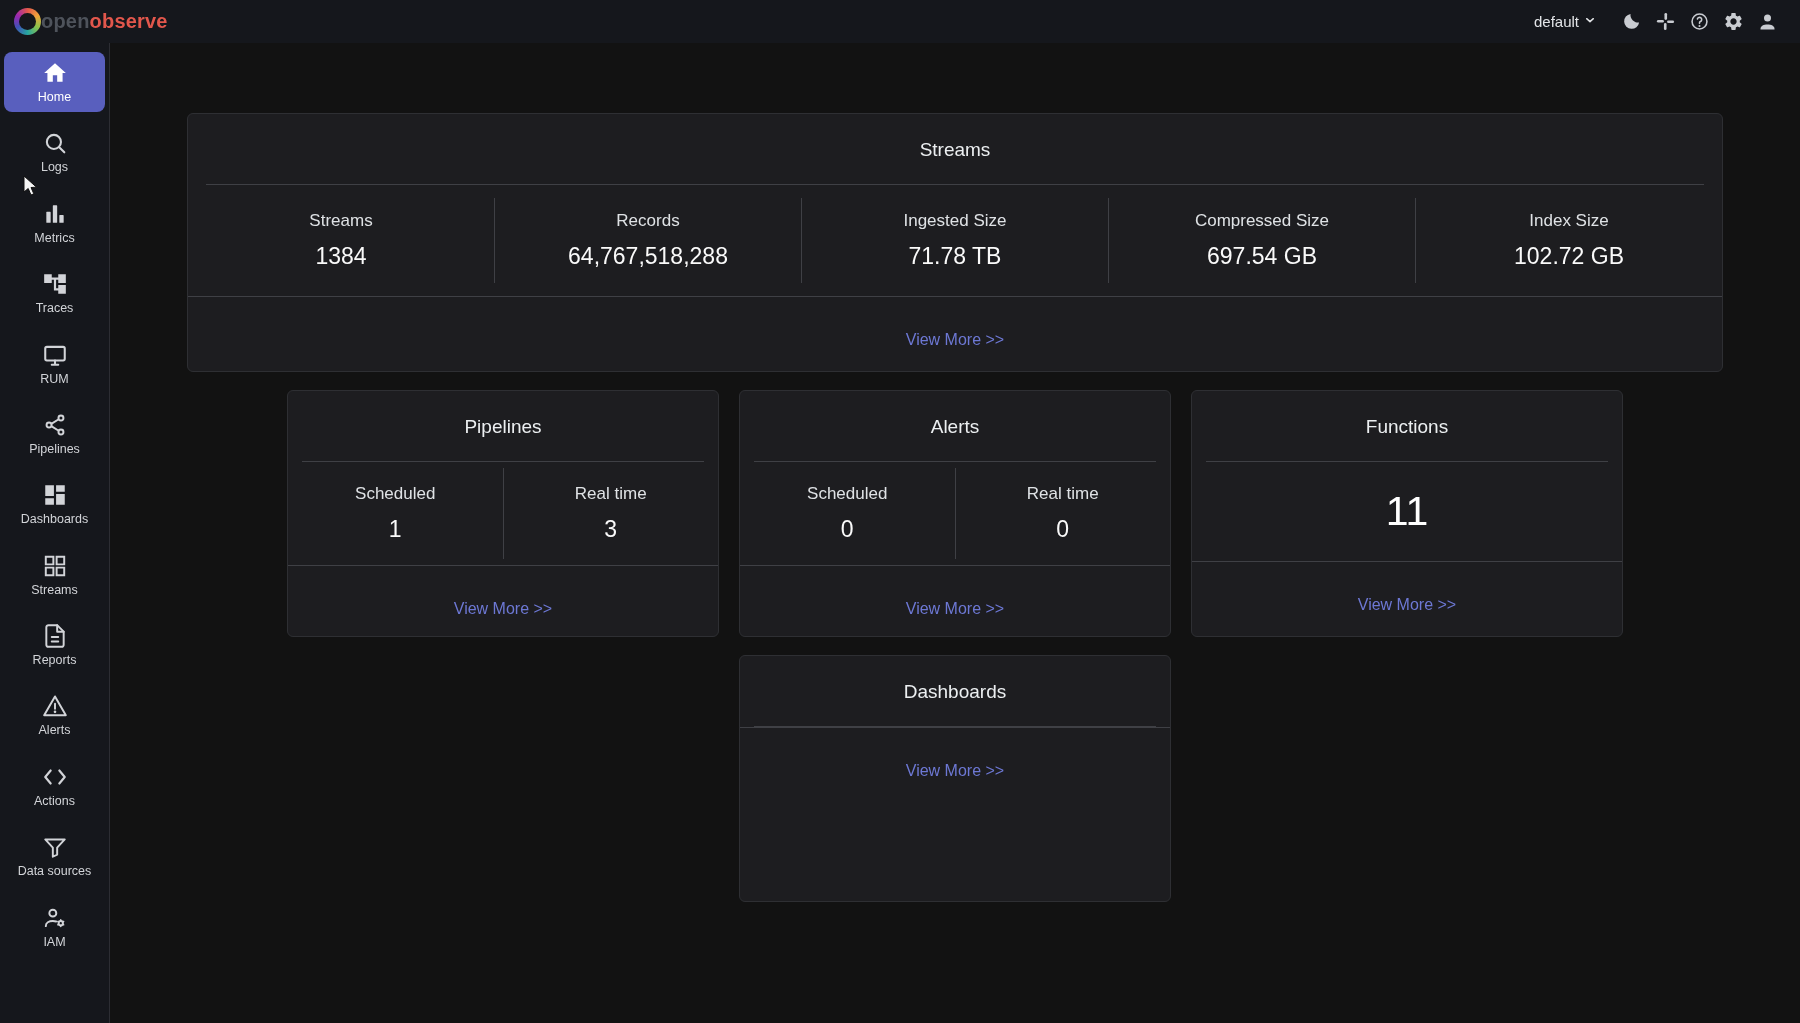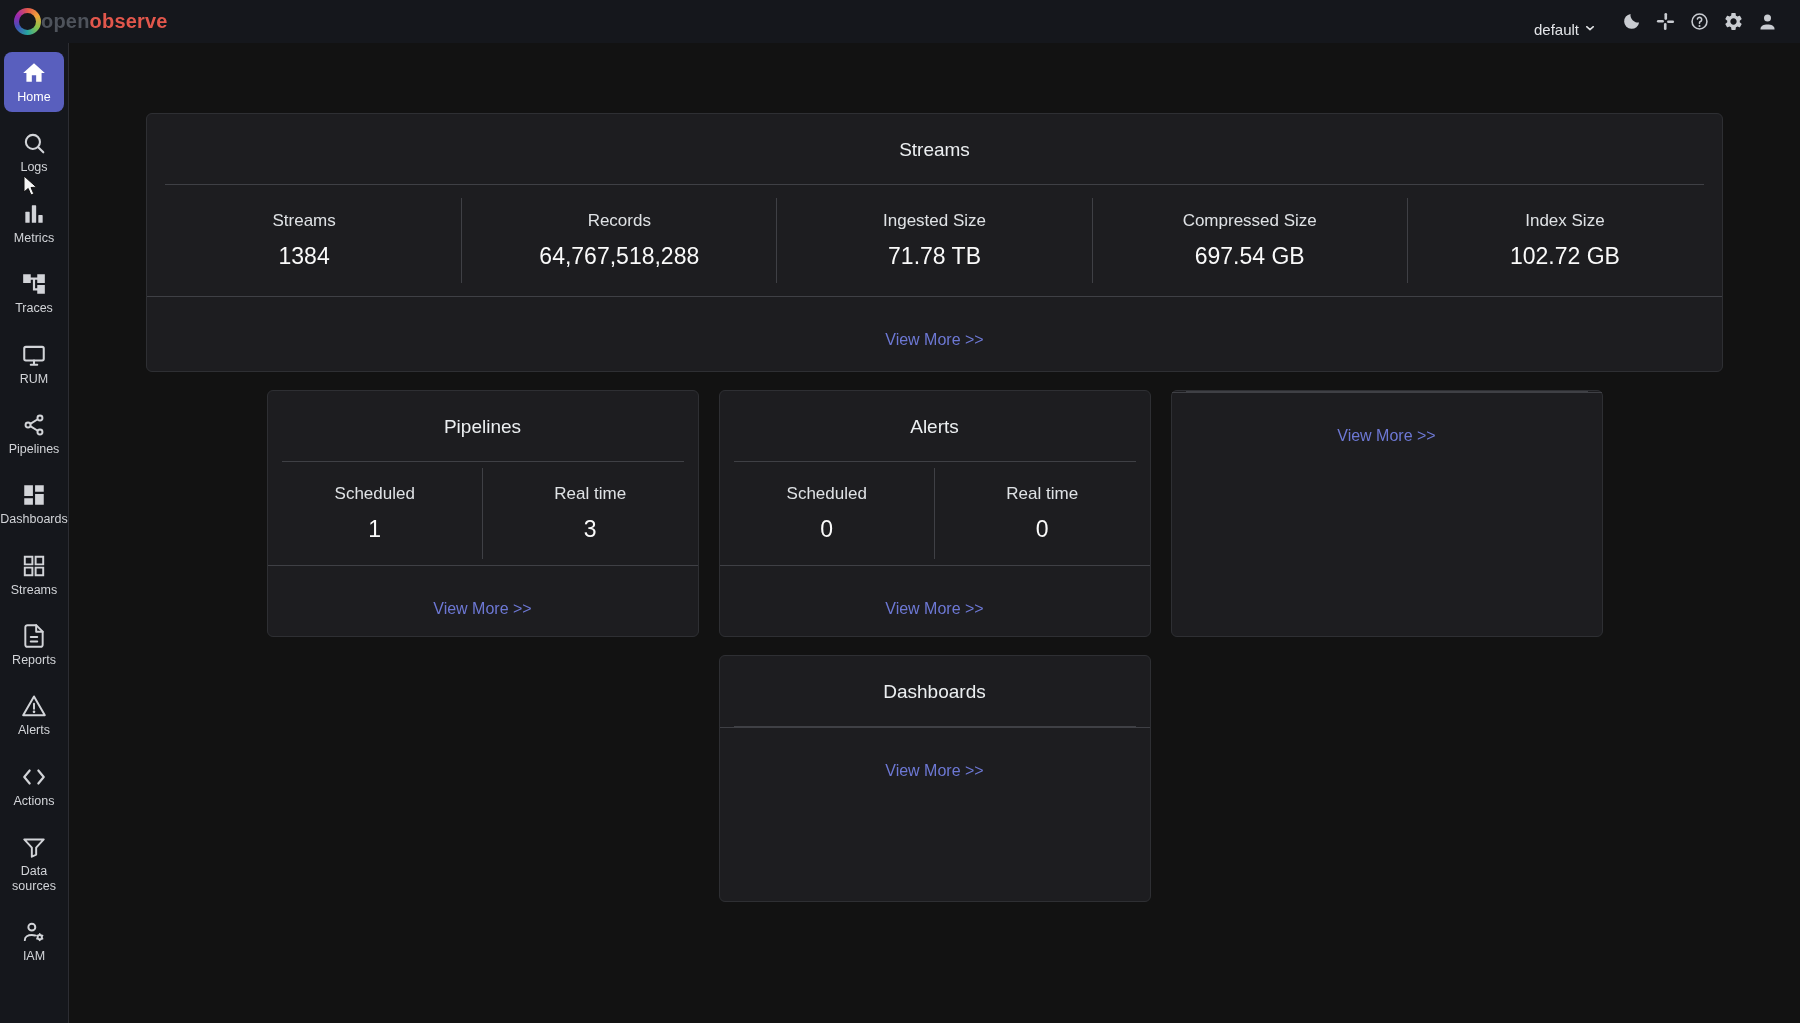--- a/index.html
+++ b/index.html
@@ -13,31 +13,31 @@
   
   .topbar { height:43px; background:#15171c; display:flex; align-items:center;
             justify-content:space-between; padding:0 16px 0 14px; }
   .logo { display:flex; align-items:center; }
   .logo-ring { position:relative; width:27px; height:27px; border-radius:50%;
     background:conic-gradient(#e2574c,#f2a33a,#8bc34a,#27a6a1,#3f51b5,#9c27b0,#e2574c); }
   .logo-ring::after { content:""; position:absolute; inset:5px; border-radius:50%; background:#15171c; }
   .logo-text { font-size:20px; font-weight:700; letter-spacing:.2px; }
   .logo-open { color:#4e535b; }
   .logo-observe { color:#e2574c; }
-  .topbar-right { display:flex; align-items:flex-end; }
+  .topbar-right { display:flex; align-items:center; }
   .org-select { display:flex; align-items:center; gap:3px; color:#e3e5e8;
                 font-size:15px; margin-right:16px; cursor:pointer; }
   .org-select svg { width:16px; height:16px; }
   .tb-icon { width:34px; height:34px; display:flex; align-items:center; justify-content:center;
              color:#c9ccd1; background:none; border:none; cursor:pointer; border-radius:50%; }
   .tb-icon svg { width:21px; height:21px; display:block; }
 
   
   .body-row { display:flex; height:980px; }
-  .sidebar { width:69px; background:#15171c; border-right:1px solid #2c2d33;
+  .sidebar { width:110px; background:#15171c; border-right:1px solid #2c2d33;
              padding-top:9px; display:flex; flex-direction:column; }
   .nav-item { display:flex; flex-direction:column; align-items:center; justify-content:center;
               gap:4px; color:#d2d4d8; padding:8px 2px; margin:0 4px 10px; border-radius:8px;
               cursor:pointer; min-height:56px; }
   .nav-item.active { background:#595fbe; color:#ffffff; }
   .nav-icon svg { width:26px; height:26px; display:block; }
   .nav-label { font-size:12.5px; text-align:center; line-height:1.15; }
   .content { flex:1; padding:70px 50px 0; overflow:hidden; }
 
   
@@ -307,21 +307,25 @@
             </div>
             <div class="stat">
               <div class="stat-label">Real time</div>
               <div class="stat-value">0</div>
             </div>
           </div>
           <hr class="divider">
           <div class="card-footer"><a class="view-more">View More &gt;&gt;</a></div>
         </section>
         <section class="card small-card">
+          <div class="card-title">Functions</div>
           <hr class="divider inset-sm">
+          <div class="card-body">
+            <span class="big-value">11</span>
+          </div>
           <hr class="divider">
           <div class="card-footer"><a class="view-more">View More &gt;&gt;</a></div>
         </section>
       </div>
     <div class="cards-row" id="cards-row-2">
         <section class="card small-card">
           <div class="card-title">Dashboards</div>
           <hr class="divider inset-sm">
           <hr class="divider">
           <div class="card-footer"><a class="view-more">View More &gt;&gt;</a></div>

